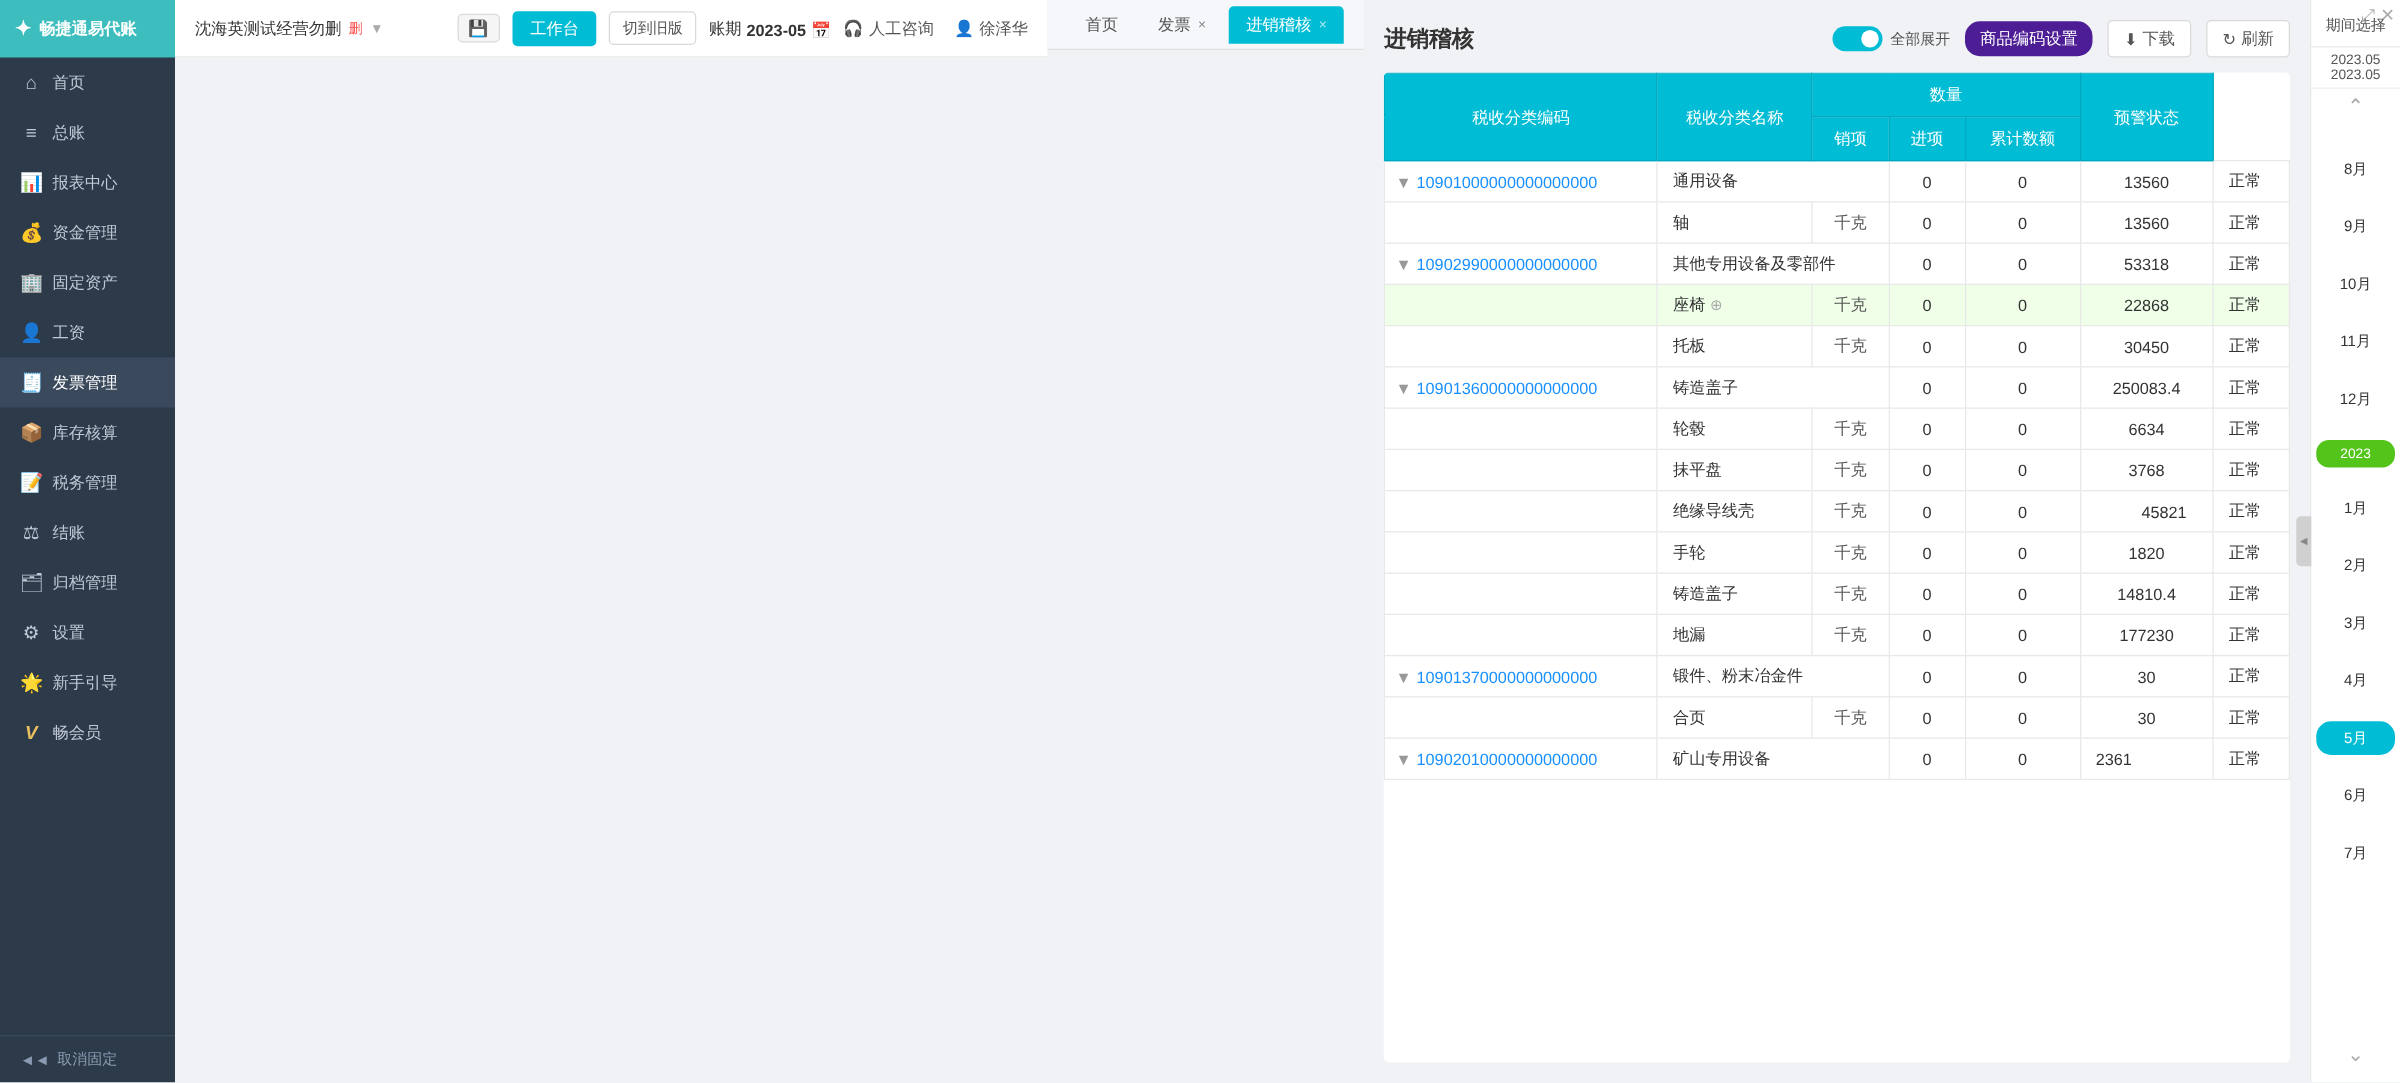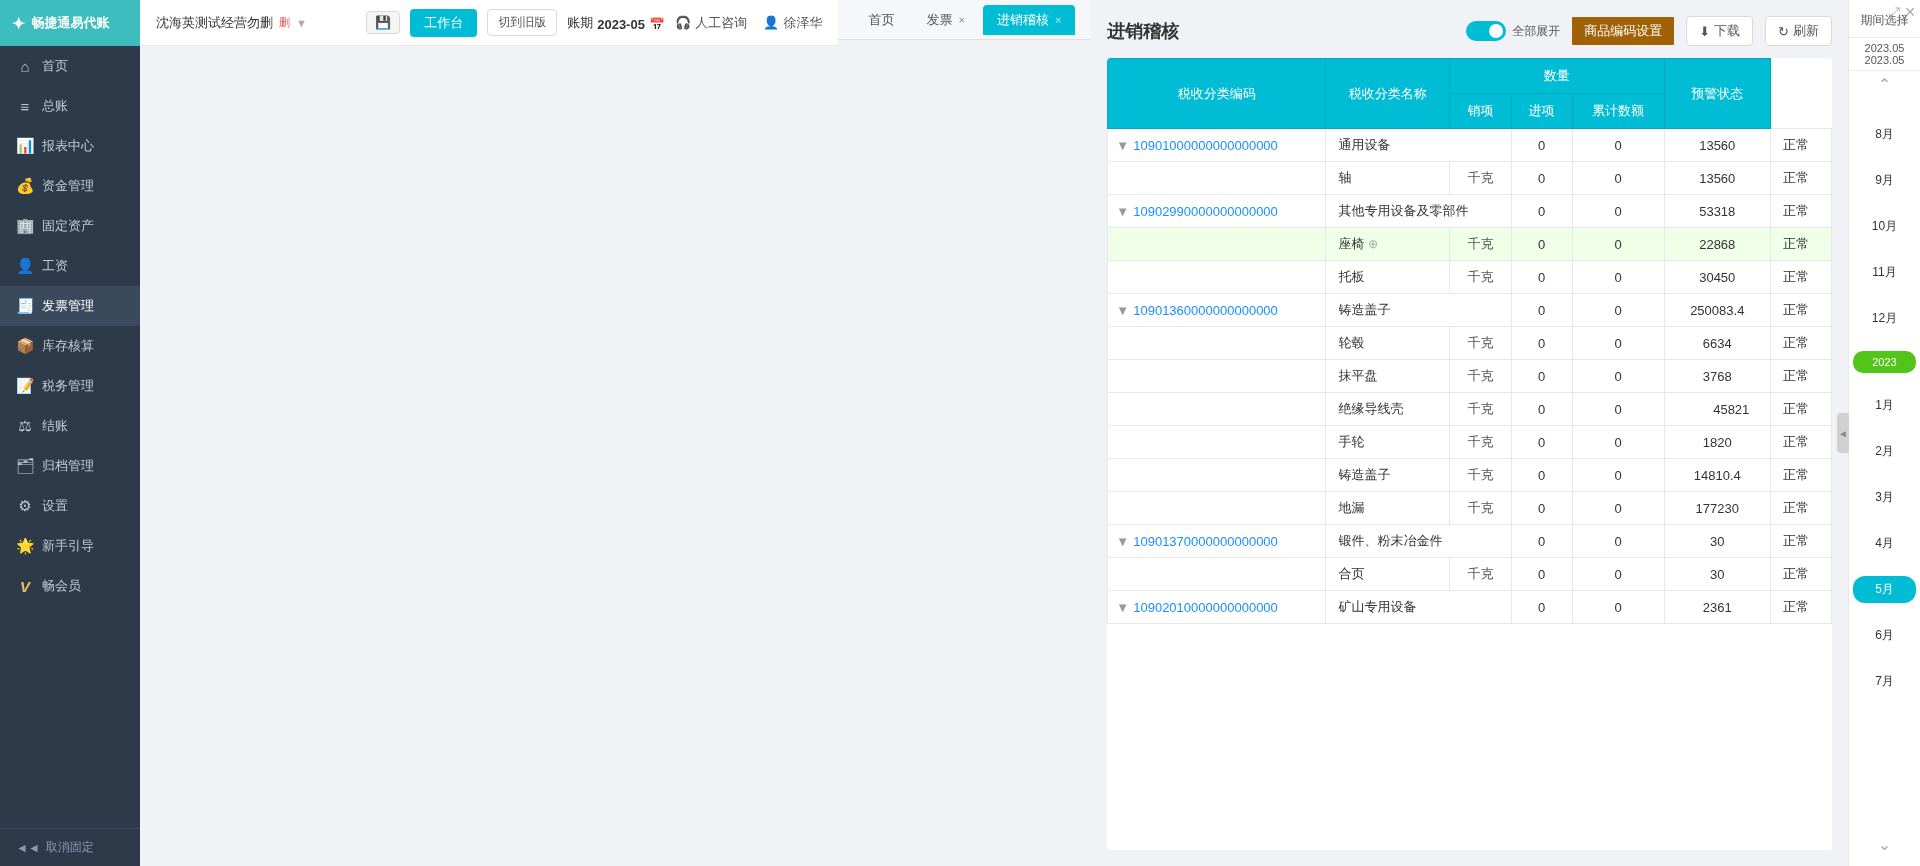--- a/index.html
+++ b/index.html
@@ -208,24 +208,24 @@
       position: absolute;
       right: 3px;
       top: 3px;
       width: 14px;
       height: 14px;
       background: #fff;
       border-radius: 50%;
     }
     .toggle-label { font-size: 12px; color: #555; }
     .btn-product-code {
-      background: #a16207;
+      background: #4c1d95;
       color: #fff;
       border: none;
-      border-radius: 1px;
+      border-radius: 12px;
       padding: 5px 12px;
       cursor: pointer;
       font-size: 13px;
     }
     .btn-download {
       background: #fff;
       border: 1px solid #d9d9d9;
       border-radius: 4px;
       padding: 5px 12px;
       cursor: pointer;
@@ -650,21 +650,21 @@
         <td style="text-align:center;">30</td>
         <td>正常</td>
       </tr>
               <tr>
         <td style="padding-left:8px;">
           <span style="color:#999;margin-right:4px;">▼</span><span style="color:#1890ff;">10902010000000000000</span>
         </td>
         <td colspan="2">矿山专用设备</td>
         <td style="text-align:center;">0</td>
         <td style="text-align:center;">0</td>
-        <td style="text-align:center;">2361</td>
+        <td style="">2361</td>
         <td>正常</td>
       </tr>
             </tbody>
         </table>
       </div>
     </div>
 
     <div class="right-panel">
       <div class="panel-toggle">◄</div>
       <span class="panel-close-area">✕</span>

